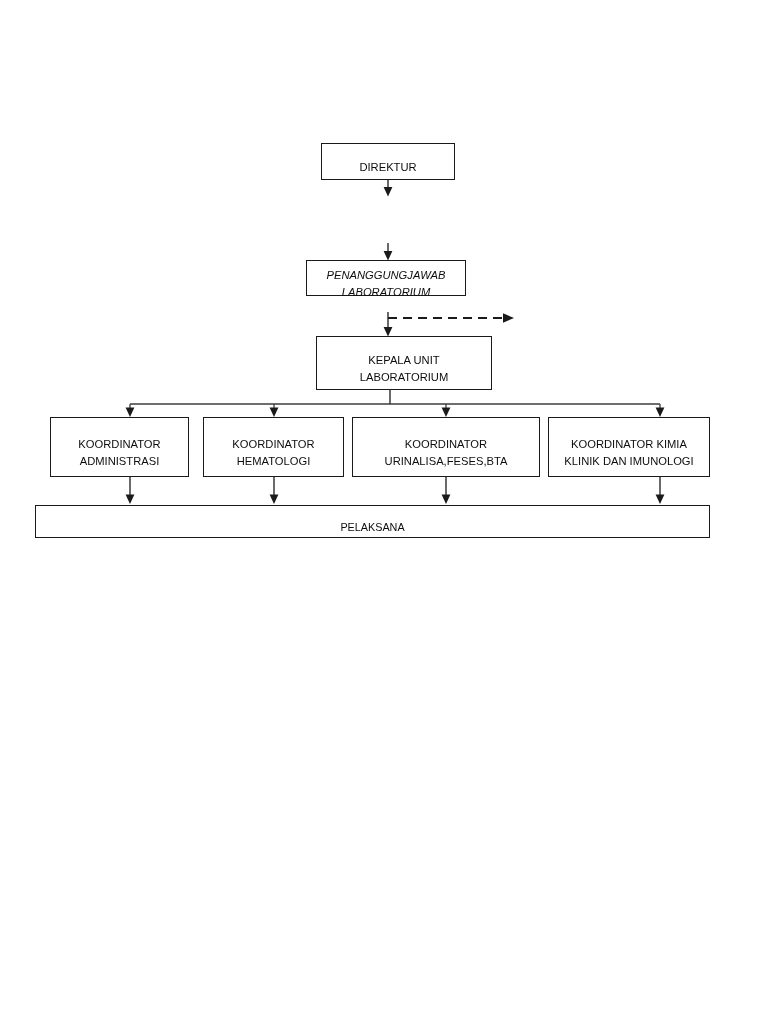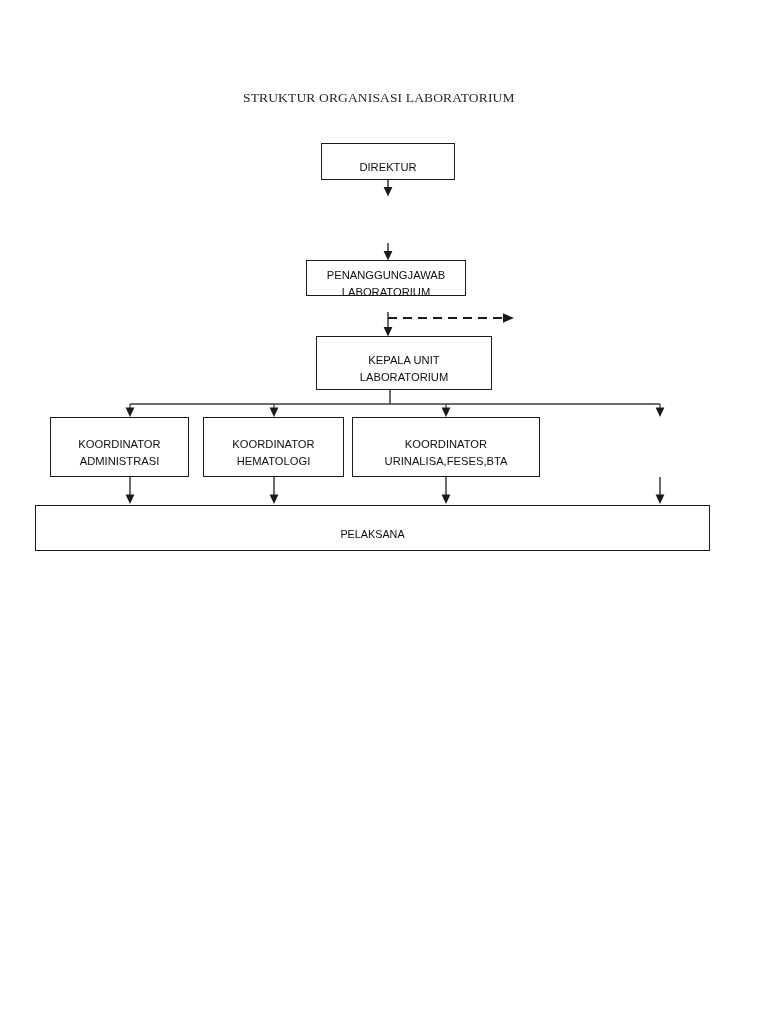--- a/index.html
+++ b/index.html
@@ -55,29 +55,29 @@
   }
   .node .node-label {
     display: block;
     white-space: pre-line;
     margin-top: 12px;
   }
 
   
   #node-direktur           { left: 321px; top: 143px; width: 134px; height: 37px; }
   #node-wakil-direktur     { left: 321px; top: 196px; width: 134px; height: 47px; }
-  #node-penanggungjawab    { left: 306px; top: 260px; width: 160px; height: 36px; }
+  #node-penanggungjawab    { left: 306px; top: 260px; width: 160px; height: 36px; font-style: italic; }
   #node-kepala-unit        { left: 316px; top: 336px; width: 176px; height: 54px; }
 
   #node-koor-administrasi  { left: 50px;  top: 417px; width: 139px; height: 60px; }
   #node-koor-hematologi    { left: 203px; top: 417px; width: 141px; height: 60px; }
   #node-koor-urinalisa     { left: 352px; top: 417px; width: 188px; height: 60px; }
   #node-koor-kimia         { left: 548px; top: 417px; width: 162px; height: 60px; }
 
-  #node-pelaksana          { left: 35px;  top: 505px; width: 675px; height: 46px;
+  #node-pelaksana          { left: 35px;  top: 505px; width: 675px; height: 33px;
                              font-size: 10.8px; }
 
   
   #connectors {
     position: absolute;
     left: 0;
     top: 0;
     width: 768px;
     height: 1024px;
     pointer-events: none;
@@ -98,21 +98,20 @@
     fill: none;
     stroke-dasharray: 9 6;
   }
   .arrow-head { fill: #1a1a1a; }
 </style>
 </head>
 <body>
 
 <div id="diagram-root">
 
-  <div class="chart-title">STRUKTUR ORGANISASI LABORATORIUM</div>
 
   <svg id="connectors" viewBox="0 0 768 1024" width="768" height="1024">
 
     <line class="conn-line" x1="388" y1="180" x2="388" y2="190"></line>
     <polygon class="arrow-head" points="388,196.5 383.6,187 392.4,187"></polygon>
 
     <line class="conn-line" x1="388" y1="243" x2="388" y2="254"></line>
     <polygon class="arrow-head" points="388,260.5 383.6,251 392.4,251"></polygon>
 
     <line class="conn-line" x1="388" y1="312" x2="388" y2="330"></line>
@@ -173,18 +172,22 @@
   <div class="node" id="node-koor-hematologi">
     <span class="node-label">KOORDINATOR
 HEMATOLOGI</span>
   </div>
 
   <div class="node" id="node-koor-urinalisa">
     <span class="node-label">KOORDINATOR
 URINALISA,FESES,BTA</span>
   </div>
 
+  <div class="node" id="node-koor-kimia">
+    <span class="node-label">KOORDINATOR KIMIA
+KLINIK DAN IMUNOLOGI</span>
+  </div>
 
   <div class="node" id="node-pelaksana">
     <span class="node-label">PELAKSANA</span>
   </div>
 
 </div>
 
 </body></html>

